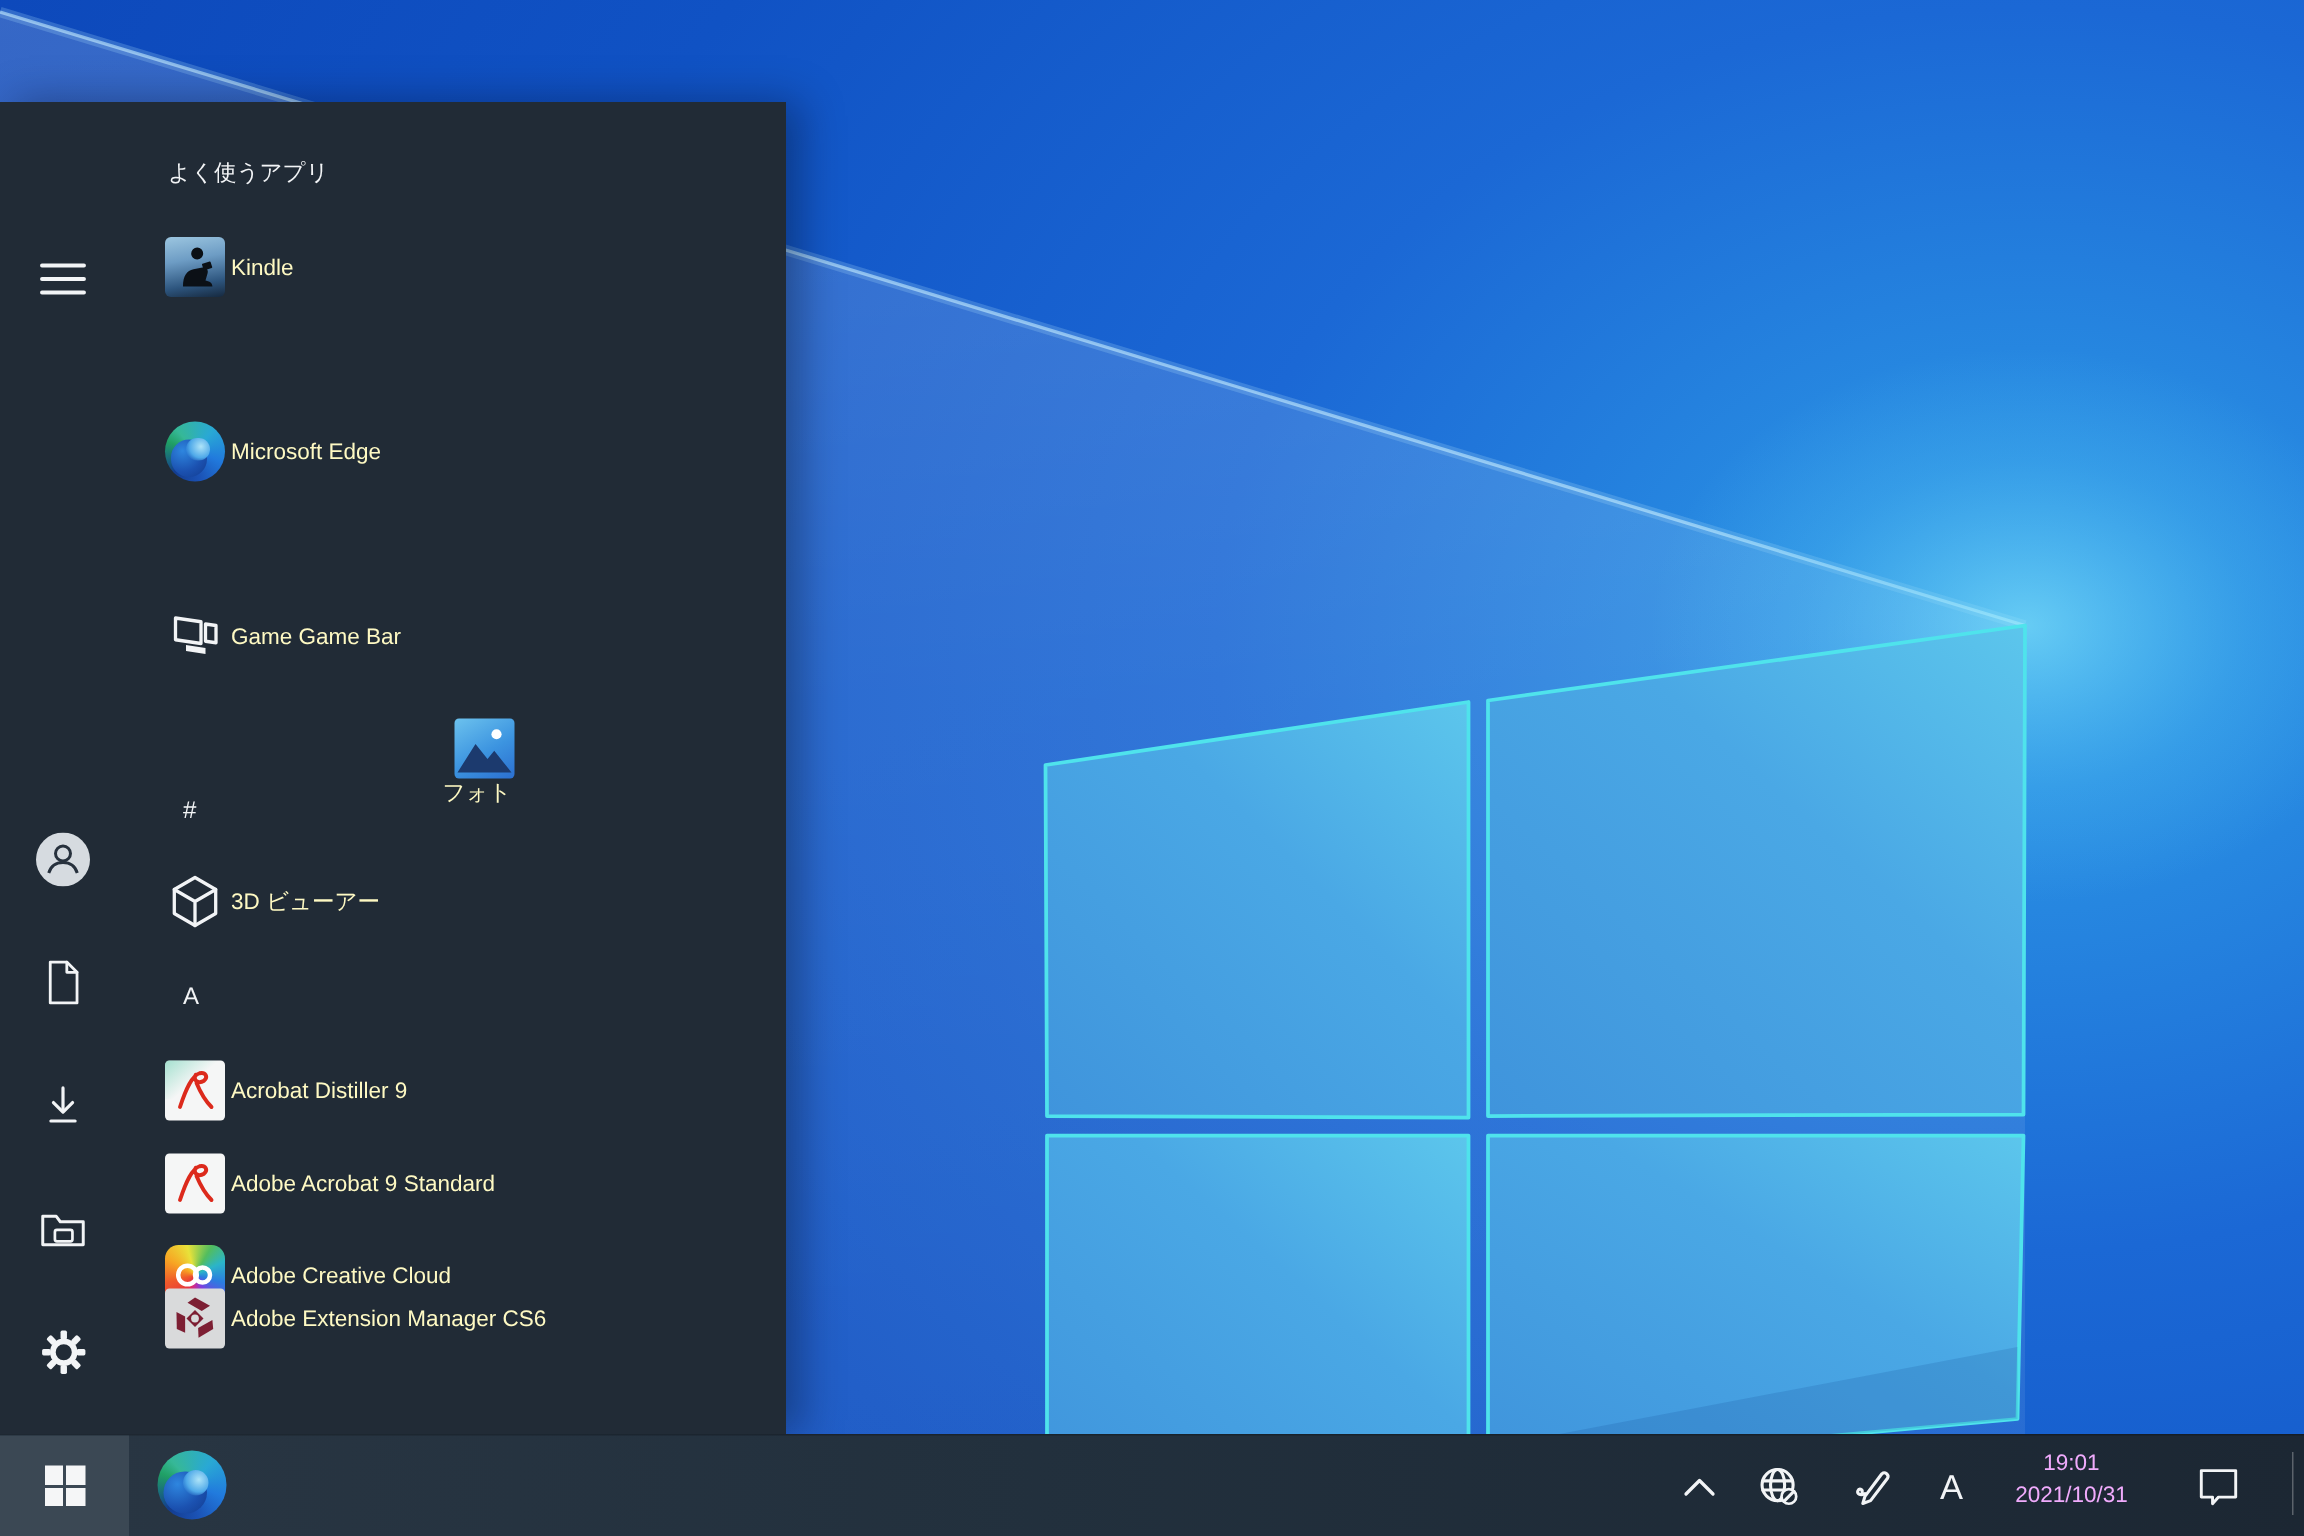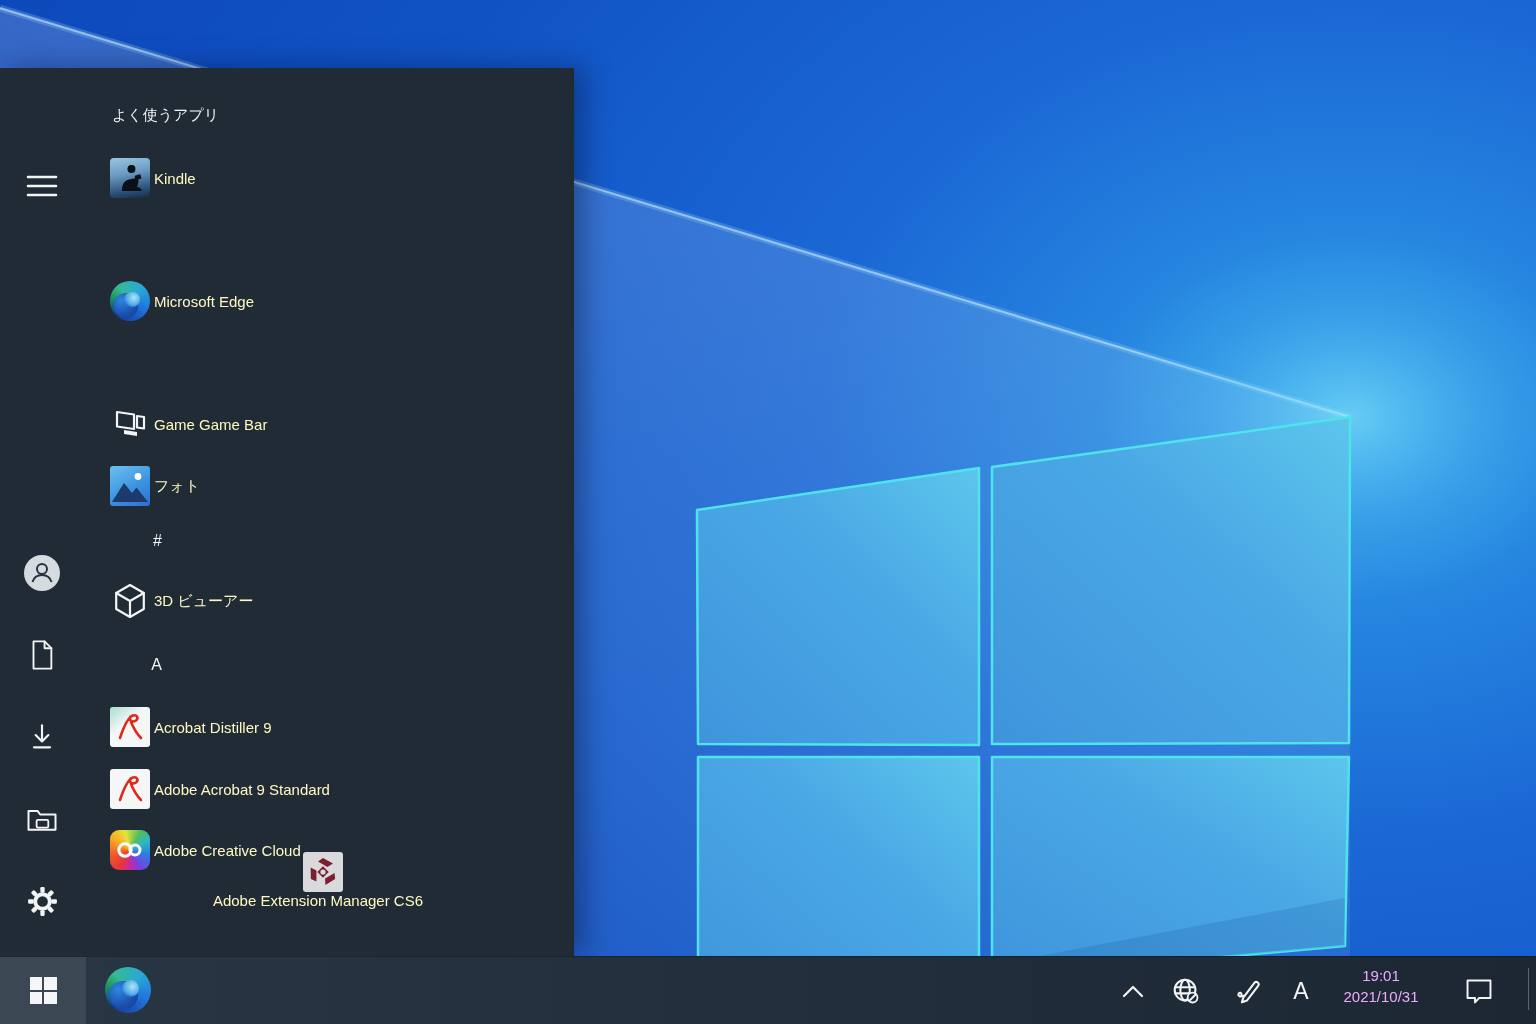--- a/index.html
+++ b/index.html
@@ -8,22 +8,22 @@
        background:#0d48ba;}
   .abs{position:absolute;}
 
   
   #wallpaper{left:0;top:0;width:1536px;height:1024px;
     background:radial-gradient(1500px 1150px at 88% 41%,
        #2f9fe9 0%, #1b68d5 36%, #1052c4 68%, #0d48ba 100%);}
   #wallpaper svg{display:block;}
 
   
-  #start-menu{left:0;top:68px;width:574px;height:888px;background:#212b36;
-    box-shadow:10px 0 26px rgba(0,5,20,.35);z-index:10;text-align:right;}
+  #start-menu{left:0;top:68px;width:524px;height:888px;background:#212b36;
+    box-shadow:10px 0 26px rgba(0,5,20,.35);z-index:10;}
   .rail-btn{position:absolute;left:24px;width:36px;height:36px;display:flex;
     align-items:center;justify-content:center;cursor:pointer;}
   .menu-header{position:absolute;left:112px;color:#f2f4f6;font-size:15px;}
   .app-row{position:absolute;left:96px;width:440px;height:54px;display:flex;
     align-items:center;cursor:pointer;}
   .tile{width:40px;height:40px;margin-left:14px;flex:0 0 40px;position:relative;
     display:flex;align-items:center;justify-content:center;}
   .app-label{color:#fef9c3;font-size:15px;margin-left:4px;white-space:nowrap;}
   .section-letter{position:absolute;left:122px;width:40px;color:#f2f4f6;
     font-size:16px;cursor:pointer;}
@@ -182,21 +182,21 @@
   <div class="app-row" style="top:329px;">
     <span class="tile">
       <svg class="ic" width="40" height="40" viewBox="0 0 40 40">
         <path d="M7 8 L24 10.5 L24 25 L7 22.5 Z"></path>
         <path d="M27 12 L34 13 L34 24.5 L27 23.5 Z"></path>
         <path d="M14 26 L27 28 L27 32 L14 30 Z" fill="#f2f4f6" stroke="none"></path>
         </svg>
     </span>
     <span class="app-label">Game Game Bar</span>
   </div>
-  <div class="app-row" style="top:391px;">
+  <div class="app-row" style="top:411px;flex-direction:column;">
     <span class="tile photos-tile">
       <svg width="40" height="40" viewBox="0 0 40 40">
         <circle cx="28" cy="10.5" r="3.4" fill="#ffffff"></circle>
         <path d="M2 36 L14 17 L22 27 L26.5 21.5 L38 36 Z" fill="#1c3a6e"></path>
         </svg>
     </span>
     <span class="app-label">フォト</span>
   </div>
 
   <div class="section-letter" style="top:464px;">#</div>
@@ -231,21 +231,21 @@
   </div>
   <div class="app-row" style="top:755px;">
     <span class="tile cc-tile">
       <svg width="40" height="40" viewBox="0 0 40 40">
         <circle cx="15" cy="20" r="6.2" fill="none" stroke="#ffffff" stroke-width="3"></circle>
         <circle cx="25" cy="20" r="5" fill="none" stroke="#ffffff" stroke-width="3"></circle>
         </svg>
     </span>
     <span class="app-label">Adobe Creative Cloud</span>
   </div>
-  <div class="app-row" style="top:784px;flex-direction:column;">
+  <div class="app-row" style="top:784px;">
     <span class="tile extmgr-tile">
       <svg width="40" height="40" viewBox="0 0 40 40">
         <g fill="#7d1f33">
           <path id="em" d="M20 6 L30 11.5 L24.5 15 L15 9.5 Z"></path>
           <use href="#em" transform="rotate(120 20 20)"></use>
           <use href="#em" transform="rotate(240 20 20)"></use>
           <rect x="16" y="16" width="8" height="8" transform="rotate(45 20 20)"></rect>
           </g>
         <circle cx="20" cy="20" r="2.6" fill="#d9dadb"></circle>
         </svg>

